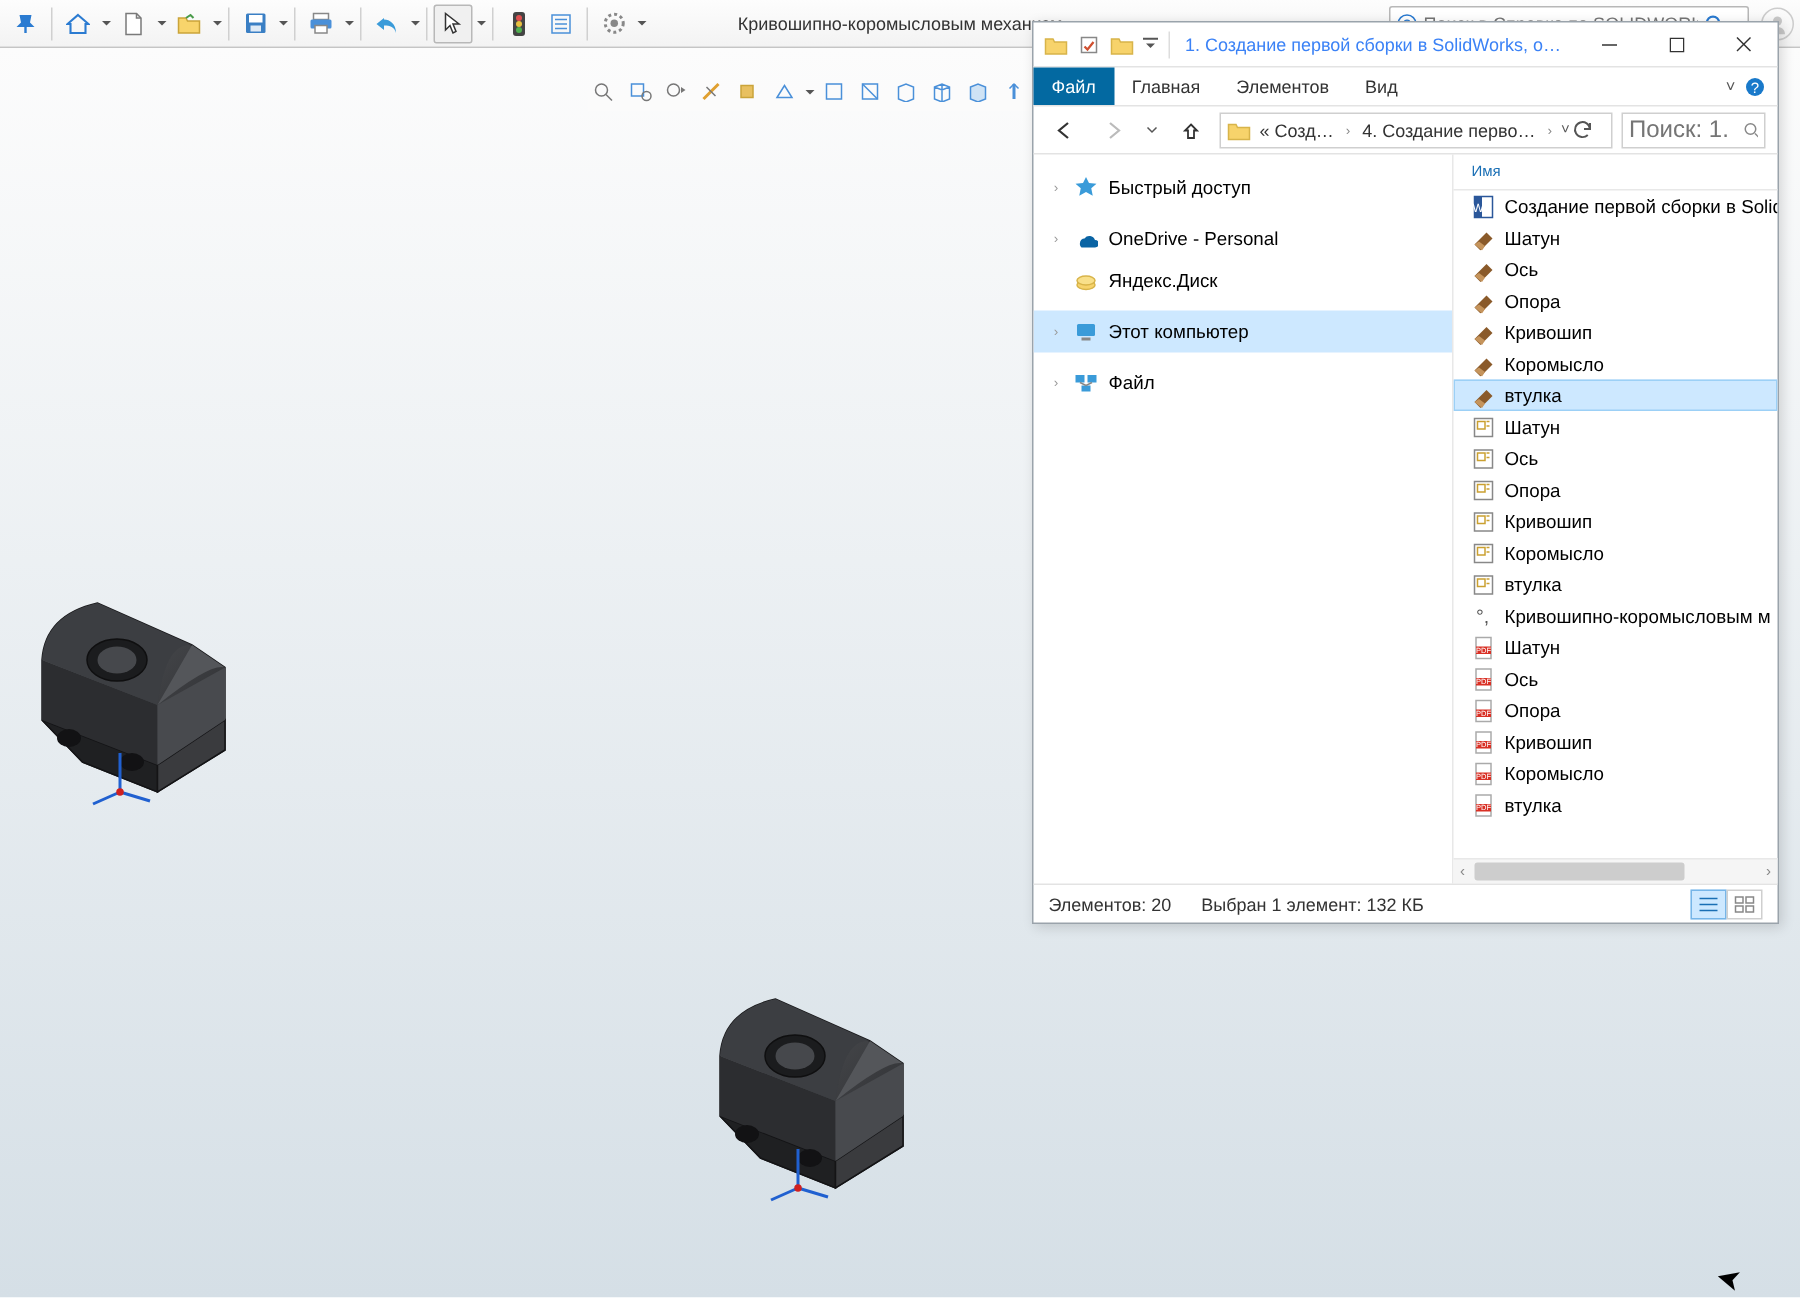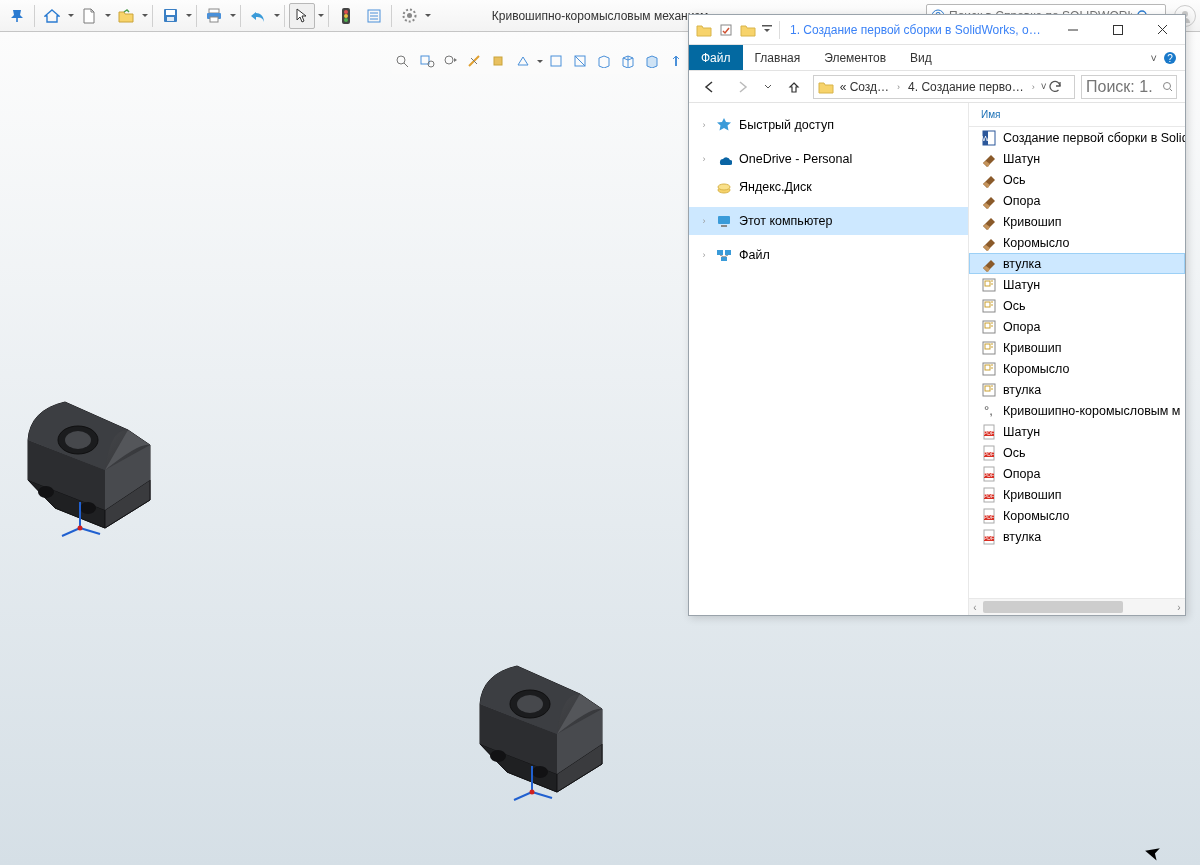--- a/index.html
+++ b/index.html
@@ -747,13 +747,34 @@
         </div>
       <div class="hscroll">
         <span style="width:12px;text-align:center;">‹</span>
         <div class="thumb" style="width:140px;"></div>
         <span style="flex:1"></span>
         <span style="width:12px;text-align:center;">›</span>
       </div>
     </div>
   </div>
 
+  <div class="statusbar">
+    <span>Элементов: 20</span>
+    <span>Выбран 1 элемент: 132 КБ</span>
+    <div class="viewtoggles">
+      <div class="vt active">
+        <svg width="14" height="12">
+            <line x1="1" y1="2" x2="13" y2="2" stroke="#1a6fb5"></line>
+            <line x1="1" y1="6" x2="13" y2="6" stroke="#1a6fb5"></line>
+            <line x1="1" y1="10" x2="13" y2="10" stroke="#1a6fb5"></line>
+          </svg>
+      </div>
+      <div class="vt">
+        <svg width="14" height="12">
+            <rect x="1" y="1" width="5" height="4" fill="none" stroke="#888"></rect>
+            <rect x="8" y="1" width="5" height="4" fill="none" stroke="#888"></rect>
+            <rect x="1" y="7" width="5" height="4" fill="none" stroke="#888"></rect>
+            <rect x="8" y="7" width="5" height="4" fill="none" stroke="#888"></rect>
+          </svg>
+      </div>
+    </div>
+  </div>
 </div>
 
 </body></html>

